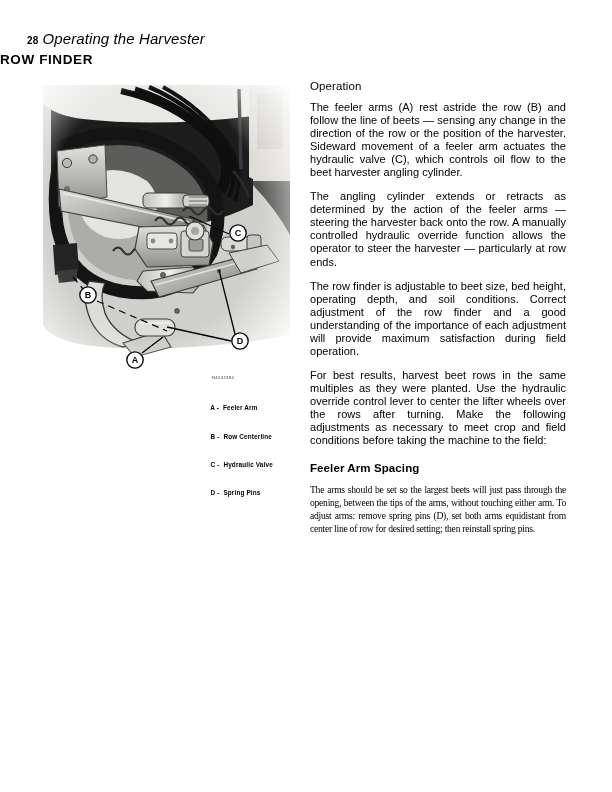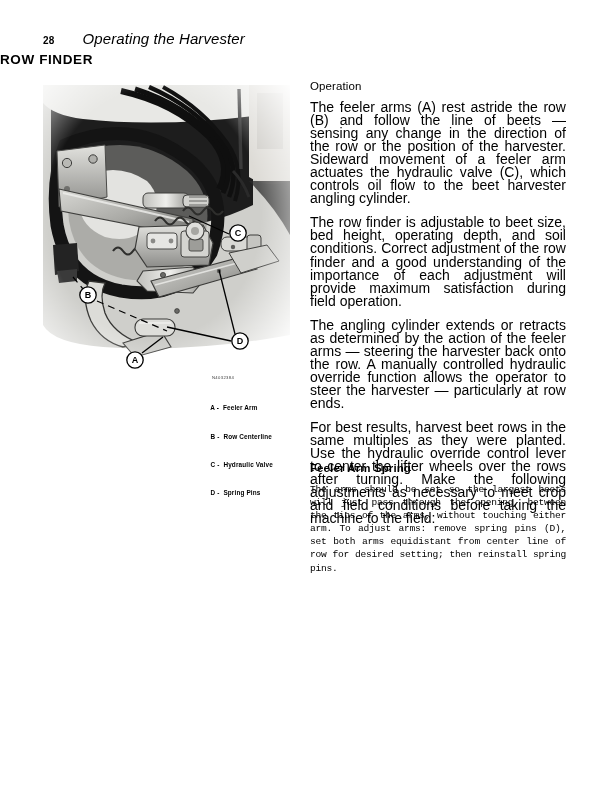--- a/index.html
+++ b/index.html
@@ -13,25 +13,25 @@
     height: 792px;
     background: #ffffff;
     overflow: hidden;
     font-family: "Liberation Sans", sans-serif;
     color: #000000;
   }
 
   
   .runhead {
     position: absolute;
-    left: 43px;
+    left: 27px;
     top: 30px;
     display: flex;
     align-items: baseline;
-    gap: 28px;
+    gap: 4px;
   }
   .runhead-num {
     font-size: 10px;
     font-weight: bold;
     letter-spacing: 0.2px;
   }
   .runhead-title {
     font-size: 15px;
     font-style: italic;
     letter-spacing: 0.1px;
@@ -92,21 +92,21 @@
     top: 80px;
     width: 256px;
   }
   .sec-head {
     font-size: 11.5px;
     font-weight: normal;
     letter-spacing: 0.1px;
     margin: 0 0 9px 0;
   }
   .para {
-    font-size: 14px;
+    font-size: 11px;
     line-height: 13.05px;
     text-align: justify;
     text-justify: inter-word;
     margin: 0 0 11px 0;
     letter-spacing: 0.01px;
   }
   .para:last-child { margin-bottom: 0; }
 
   .col-b {
     position: absolute;
@@ -119,21 +119,21 @@
     font-weight: bold;
     margin: 0 0 9px 0;
     letter-spacing: 0.1px;
   }
   .para-b {
     font-size: 9.6px;
     line-height: 13.1px;
     text-align: justify;
     text-justify: inter-word;
     margin: 0;
-    font-family: Liberation Mono, monospace;
+    font-family: Liberation Serif, serif;
     letter-spacing: -0.25px;
   }
 </style>
 </head>
 <body>
 
 <div class="page">
 
   <div class="runhead">
     <span class="runhead-num">28</span>
@@ -282,23 +282,23 @@
       <span>C</span><span> -  </span><span>Hydraulic Valve</span>
     </div>
     <div class="legend-row">
       <span>D</span><span> -  </span><span>Spring Pins</span>
     </div>
   </div>
 
   <div class="col">
     <h2 class="sec-head">Operation</h2>
     <p class="para">The feeler arms (A) rest astride the row (B) and follow the line of beets — sensing any change in the direction of the row or the position of the harvester. Sideward movement of a feeler arm actuates the hydraulic valve (C), which controls oil flow to the beet harvester angling cylinder.</p>
+    <p class="para">The angling cylinder extends or retracts as determined by the action of the feeler arms — steering the harvester back onto the row. A manually controlled hydraulic override function allows the operator to steer the harvester — particularly at row ends.</p>
     <p class="para">The row finder is adjustable to beet size, bed height, operating depth, and soil conditions. Correct adjustment of the row finder and a good understanding of the importance of each adjustment will provide maximum satisfaction during field operation.</p>
-    <p class="para">The angling cylinder extends or retracts as determined by the action of the feeler arms — steering the harvester back onto the row. A manually controlled hydraulic override function allows the operator to steer the harvester — particularly at row ends.</p>
     <p class="para">For best results, harvest beet rows in the same multiples as they were planted. Use the hydraulic override control lever to center the lifter wheels over the rows after turning. Make the following adjustments as necessary to meet crop and field conditions before taking the machine to the field:</p>
   </div>
 
   <div class="col-b">
-    <h2 class="sec-head-b">Feeler Arm Spring</h2>
+    <h2 class="sec-head-b">Feeler Arm Spacing</h2>
     <p class="para-b">The arms should be set so the largest beets will just pass through the opening, between the tips of the arms, without touching either arm. To adjust arms: remove spring pins (D), set both arms equidistant from center line of row for desired setting; then reinstall spring pins.</p>
   </div>
 
 </div>
 
 </body></html>

